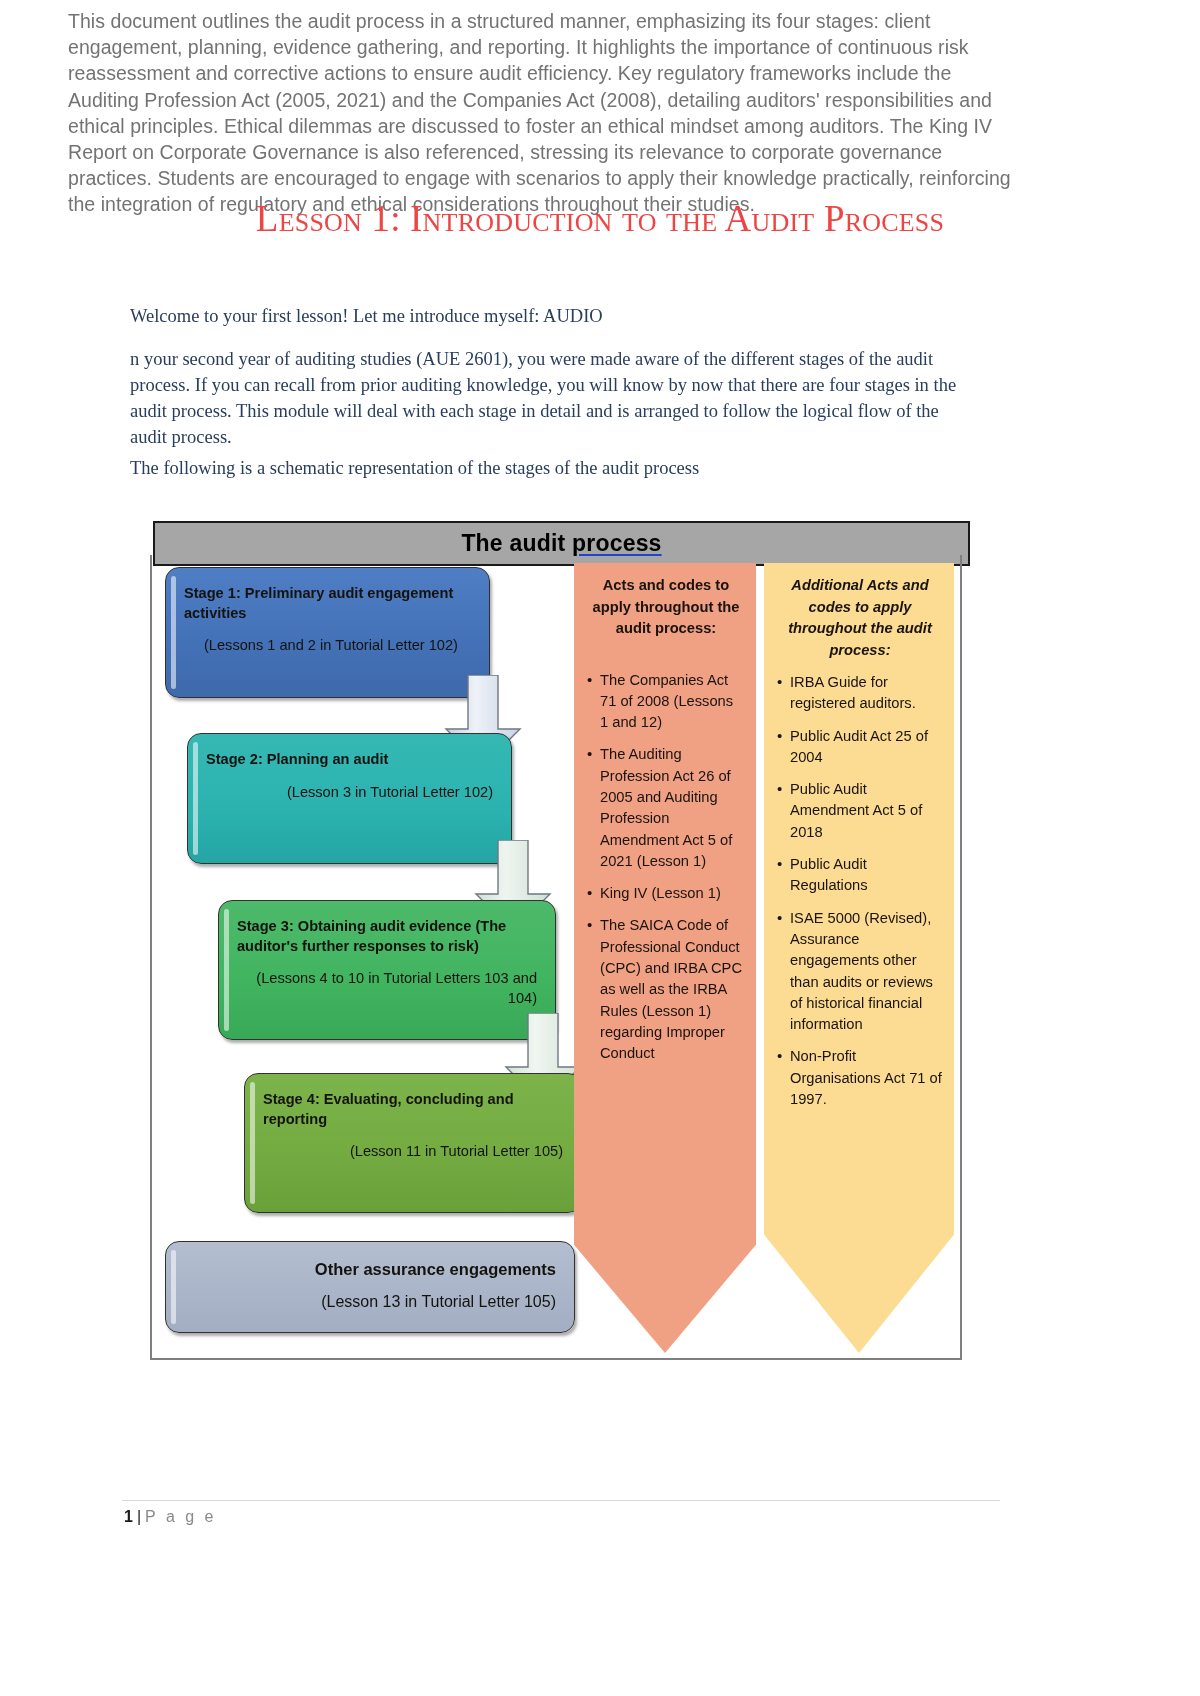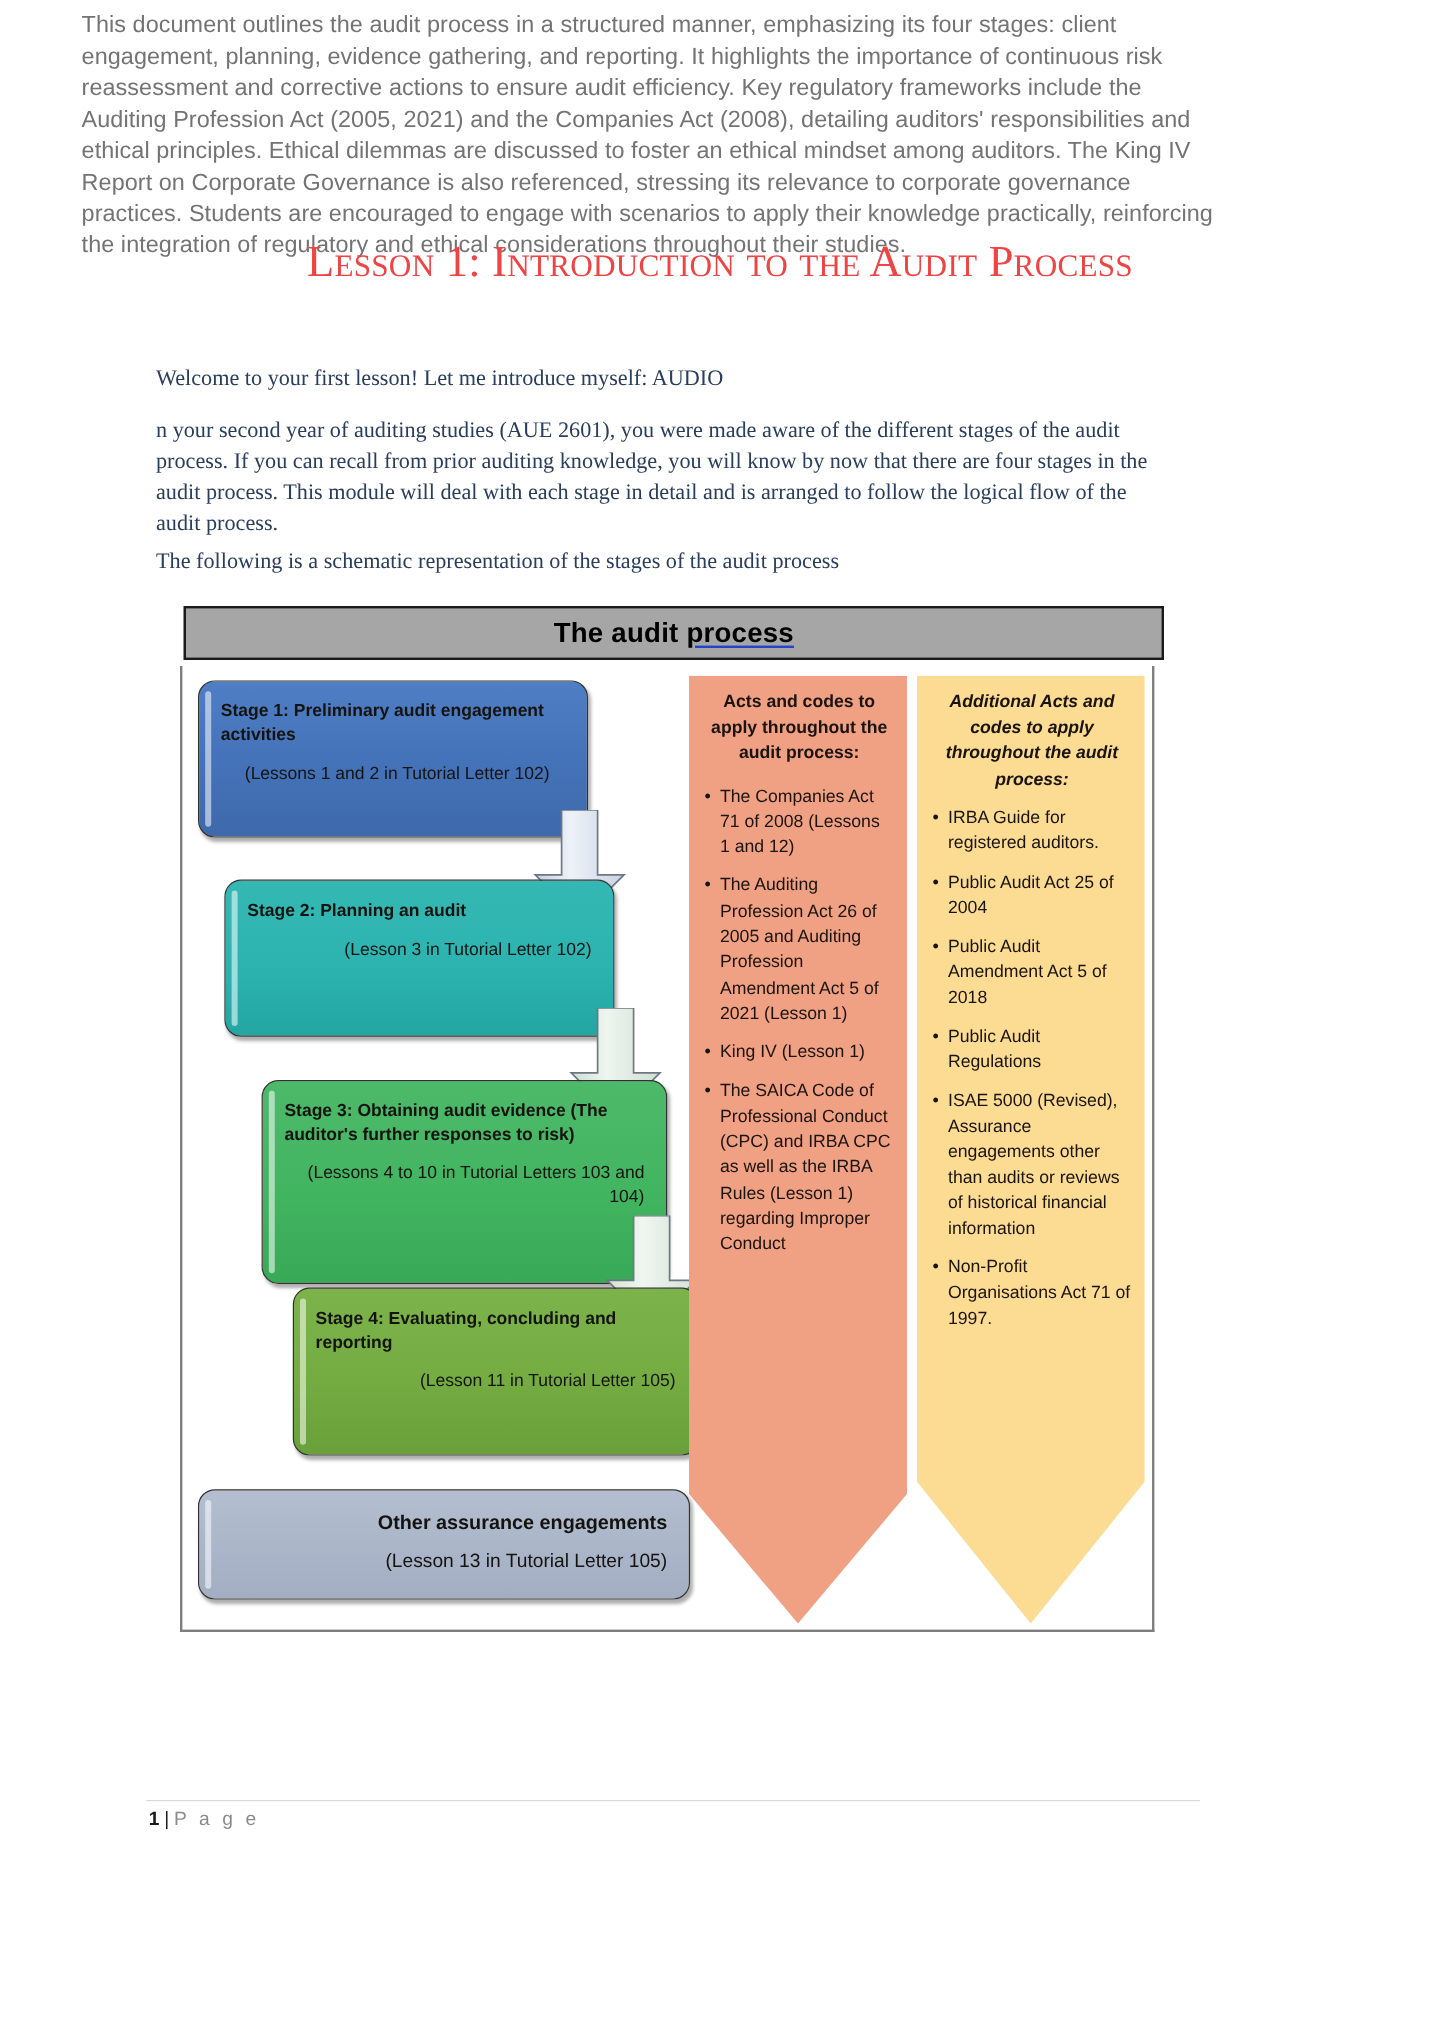--- a/index.html
+++ b/index.html
@@ -61,21 +61,21 @@
   
   .diagram {
     position: absolute;
     left: 150px;
     top: 505px;
     width: 820px;
     height: 855px;
   }
   .diagram-title-bar {
     position: absolute;
-    left: 3px; top: 0;
+    left: 3px; top: 16px;
     width: 817px; height: 45px;
     background: #a6a6a6;
     border: 2px solid #1a1a1a;
     display: flex; align-items: center; justify-content: center;
   }
   .diagram-title {
     font-family: "Liberation Sans", sans-serif;
     font-weight: bold;
     font-size: 23px;
     color: #000;
@@ -122,21 +122,21 @@
 
   #stage1 {
     left: 13px; top: 12px; width: 325px; height: 131px;
     background: linear-gradient(180deg,#4f7ec4 0%, #4472b8 55%, #3e69ab 100%);
   }
   #stage2 {
     left: 35px; top: 178px; width: 325px; height: 131px;
     background: linear-gradient(180deg,#35b8b4 0%, #2cb3b0 55%, #24a6a3 100%);
   }
   #stage3 {
-    left: 66px; top: 345px; width: 338px; height: 170px;
+    left: 66px; top: 345px; width: 338px; height: 140px;
     background: linear-gradient(180deg,#4db96a 0%, #42b561 55%, #38a956 100%);
   }
   #stage4 {
     left: 92px; top: 518px; width: 338px; height: 140px;
     background: linear-gradient(180deg,#7cb34a 0%, #74ac42 55%, #69a03a 100%);
   }
   #stage-other {
     left: 13px; top: 686px; width: 410px; height: 92px;
     background: linear-gradient(180deg,#b4bed0 0%, #aab5c9 55%, #a3aec3 100%);
     text-align: right;
@@ -176,21 +176,21 @@
   }
   #col-additional {
     left: 612px; width: 190px; height: 790px;
     background: #FBDC92;
     clip-path: polygon(0 0, 100% 0, 100% 85%, 50% 100%, 0 85%);
   }
   .col-head {
     font-weight: bold;
     text-align: center;
     line-height: 21.5px;
-    margin-bottom: 14px;
+    margin-bottom: 30px;
   }
   #col-additional .col-head { margin-bottom: 8px; font-style: italic; }
   .col-list { list-style: none; margin: 0; padding: 0; }
   .col-list li {
     position: relative;
     padding-left: 13px;
     margin-bottom: 0px;
     margin-top: 11px;
   }
   .col-list li::before {

